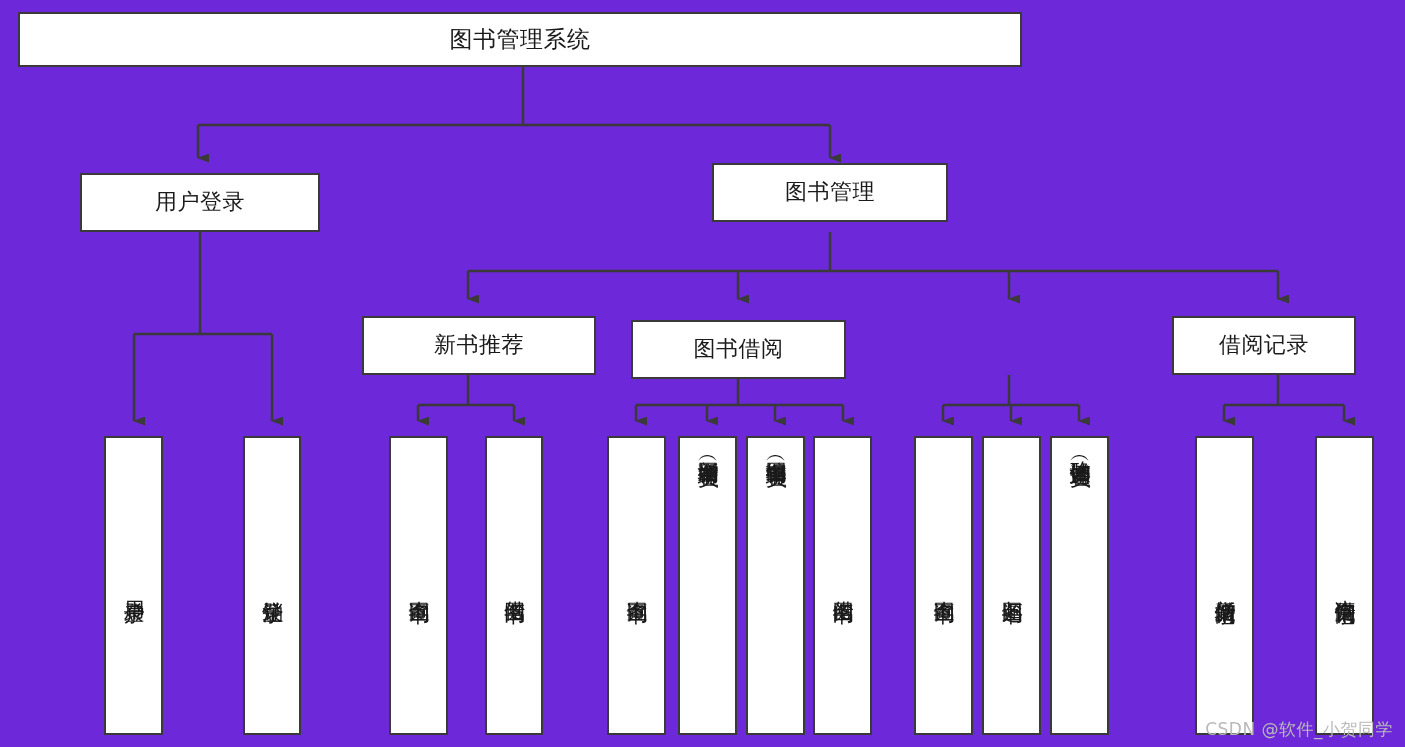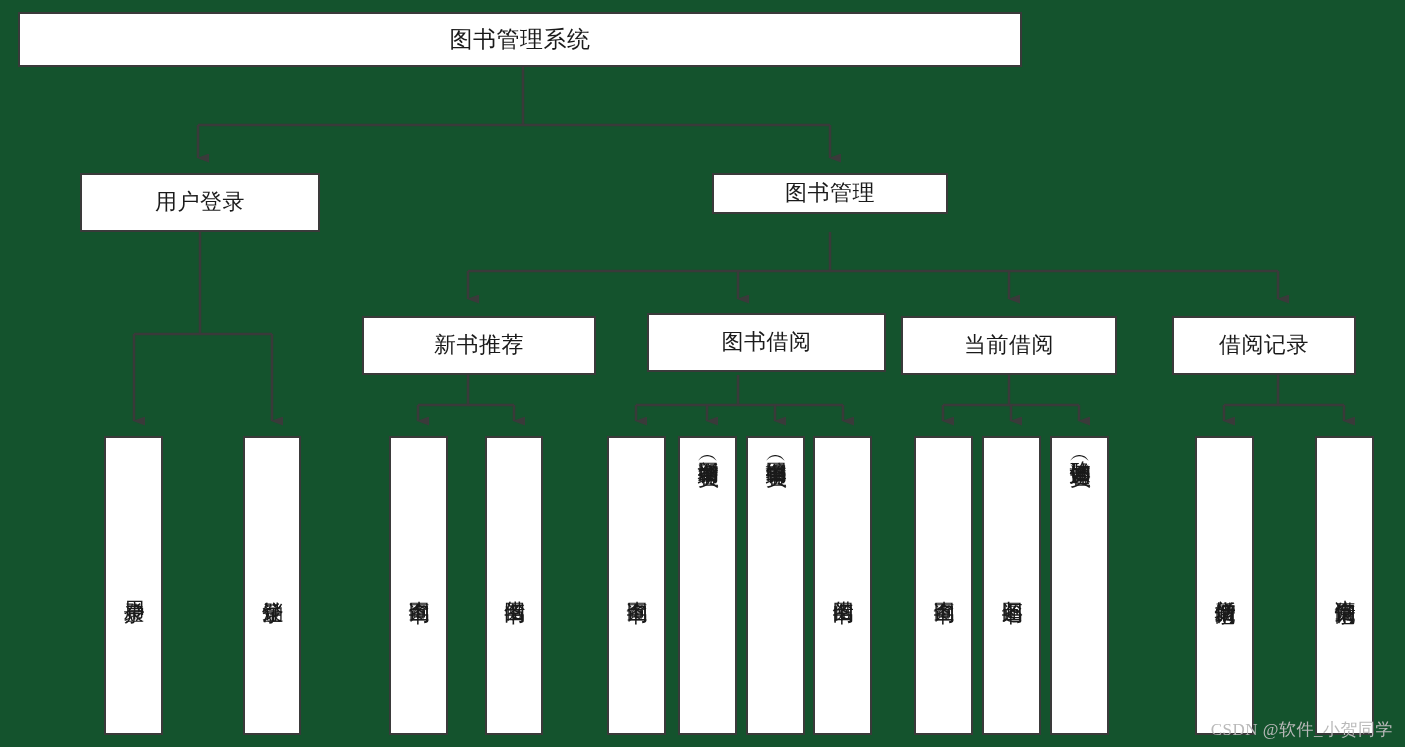--- a/index.html
+++ b/index.html
@@ -7,23 +7,22 @@
     padding: 0;
     background: #ffffff;
   }
   body {
     font-family: "DejaVu Sans", "Liberation Sans", sans-serif;
   }
   #canvas {
     position: relative;
     width: 1405px;
     height: 747px;
-    background: #14532d;
+    background: #6d28d9;
     overflow: hidden;
-    font-family: Liberation Serif, serif;
   }
   svg.edges {
     position: absolute;
     left: 0;
     top: 0;
     width: 1405px;
     height: 747px;
     pointer-events: none;
   }
   .node {
@@ -129,32 +128,29 @@
     </g>
   </svg>
 
   <div class="node node-h" id="root-node" style="left:18px; top:12px; width:1004px; height:55px;">
     <span class="label">图书管理系统</span>
   </div>
 
   <div class="node node-h" style="left:80px; top:173px; width:240px; height:59px;">
     <span class="label">用户登录</span>
   </div>
-  <div class="node node-h" style="left:712px; top:173px; width:236px; height:41px;">
+  <div class="node node-h" style="left:712px; top:163px; width:236px; height:59px;">
     <span class="label">图书管理</span>
   </div>
 
   <div class="node node-h" style="left:362px; top:316px; width:234px; height:59px;">
     <span class="label">新书推荐</span>
   </div>
-  <div class="node node-h" style="left:631px; top:313px; width:239px; height:59px;margin-left:16px;">
+  <div class="node node-h" style="left:631px; top:320px; width:215px; height:59px;">
     <span class="label">图书借阅</span>
-  </div>
-  <div class="node node-h" style="left:901px; top:316px; width:216px; height:59px;">
-    <span class="label">当前借阅</span>
   </div>
   <div class="node node-h" style="left:1172px; top:316px; width:184px; height:59px;">
     <span class="label">借阅记录</span>
   </div>
 
   <div class="node node-v vcenter" style="left:104px; top:436px; width:59px; height:299px;">
     <span class="label">用户登录</span>
   </div>
   <div class="node node-v vcenter" style="left:243px; top:436px; width:58px; height:299px;">
     <span class="label">注销登录</span>

